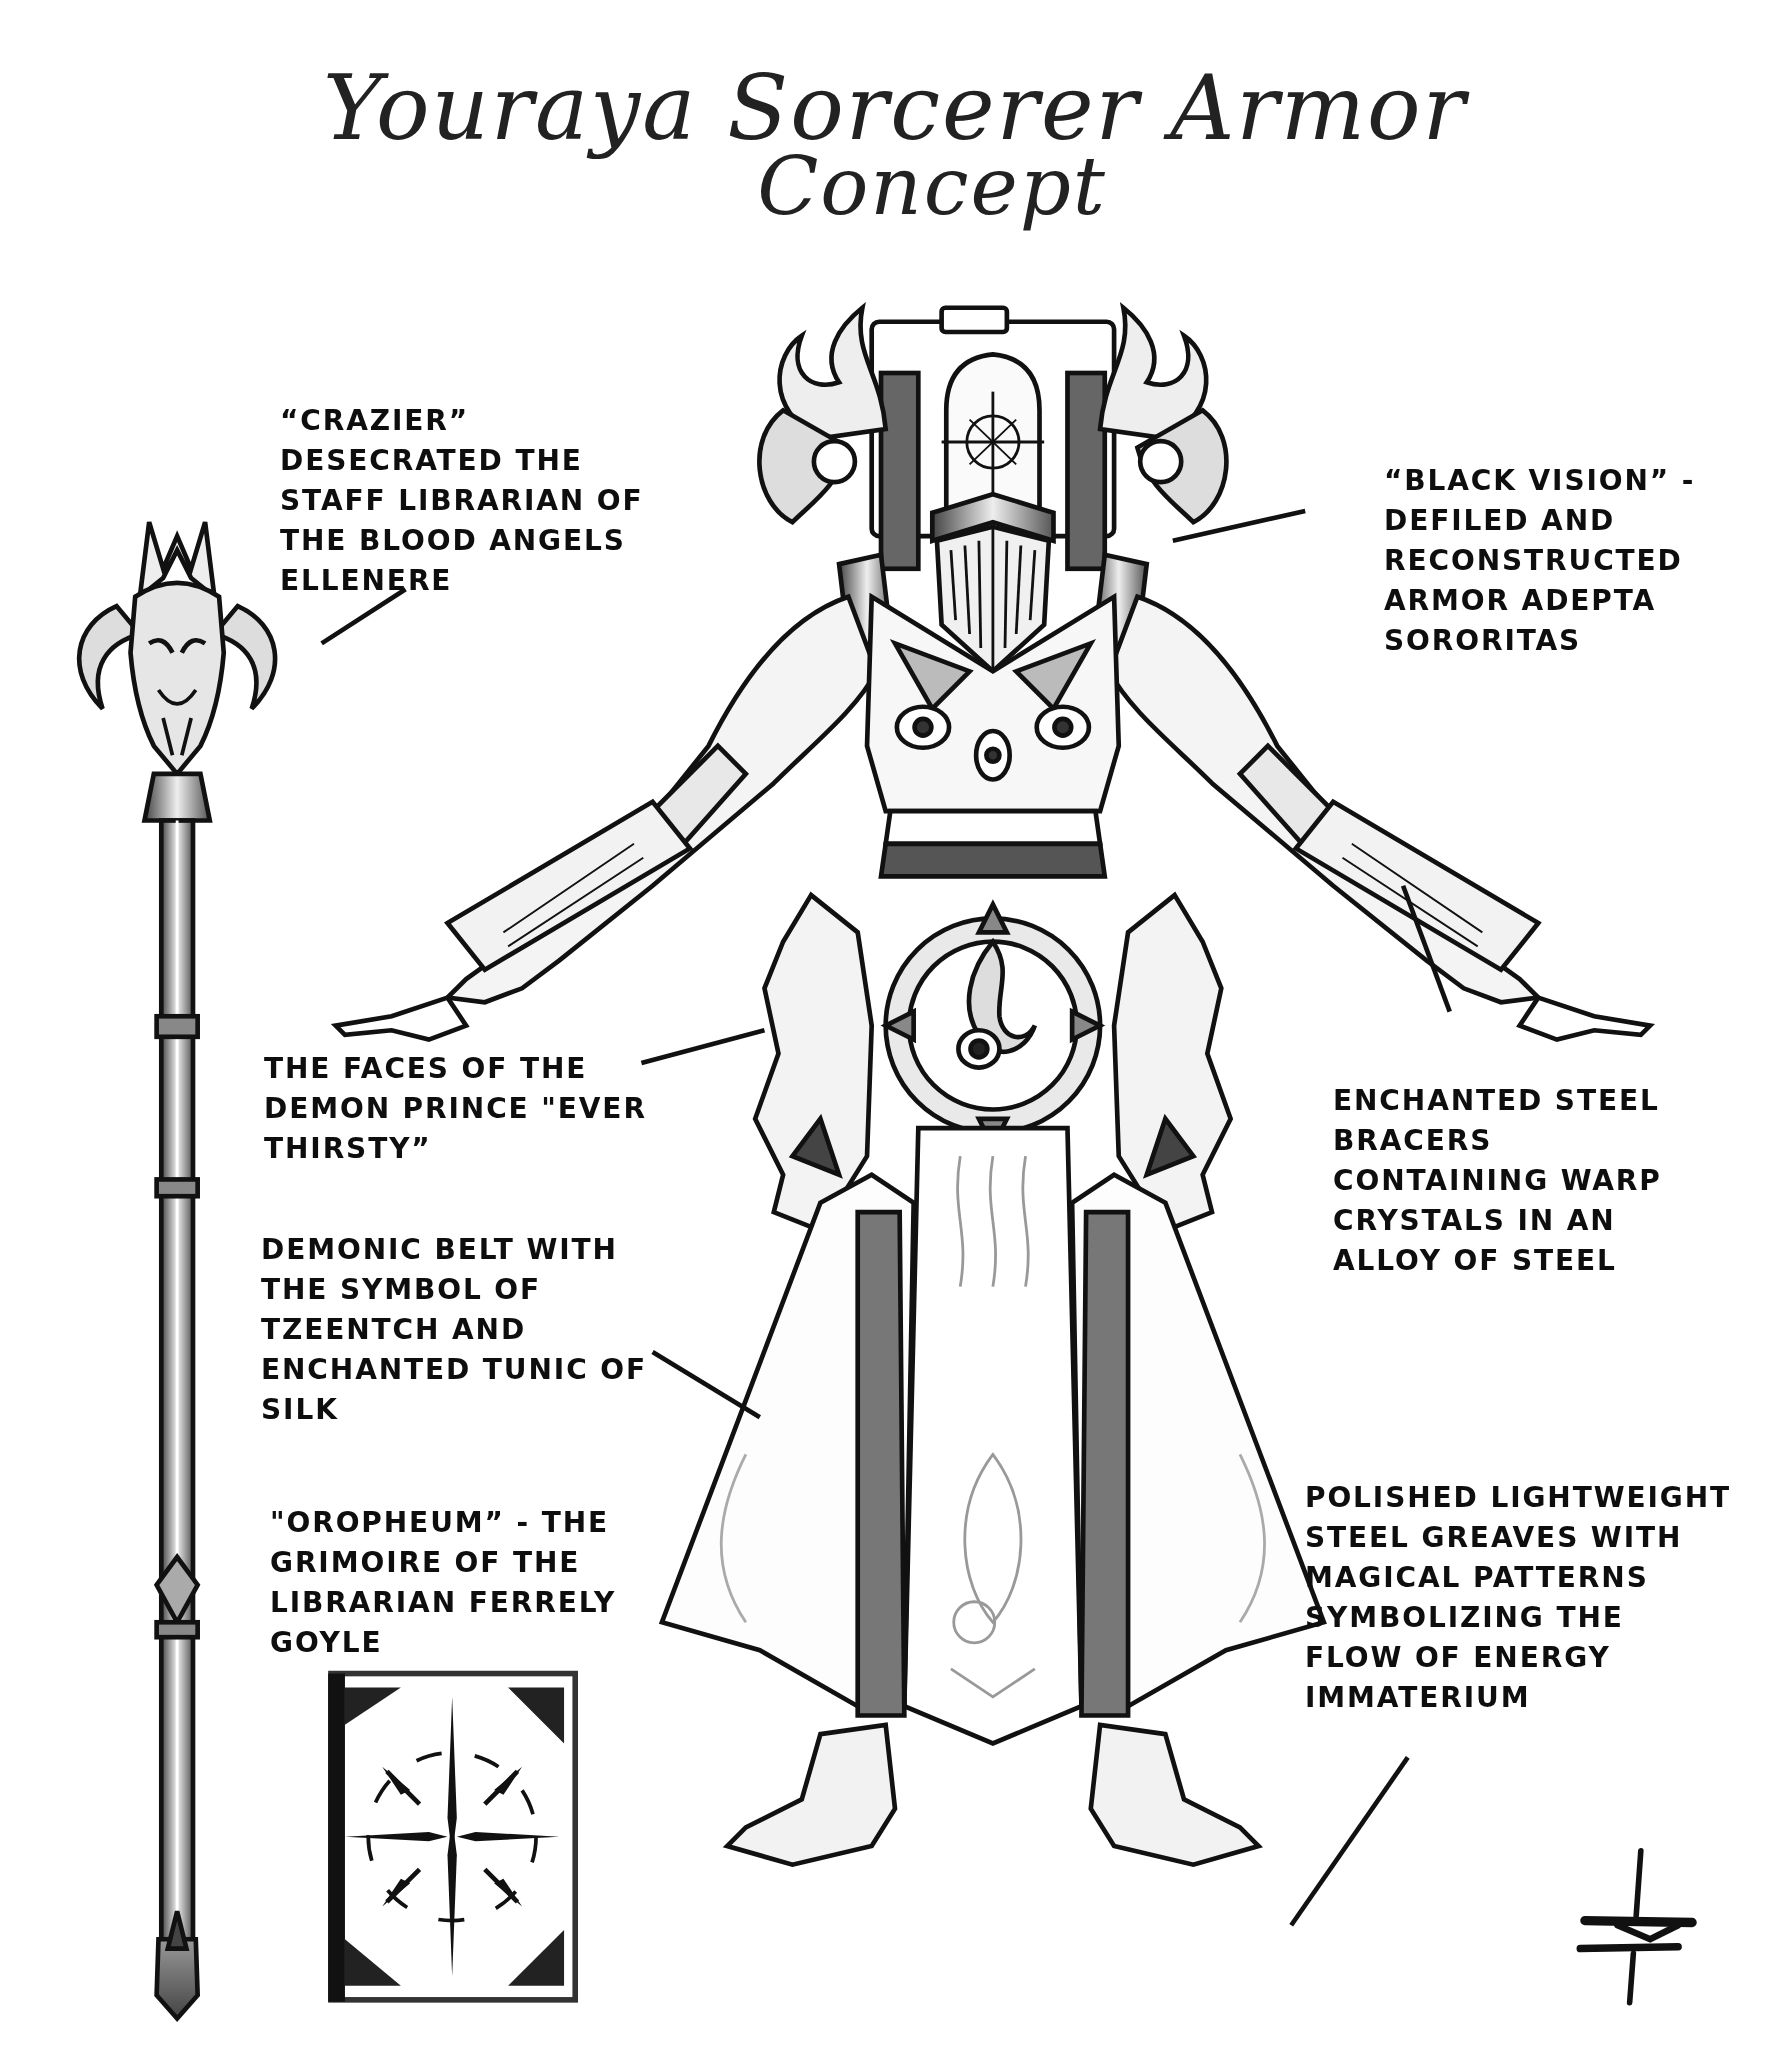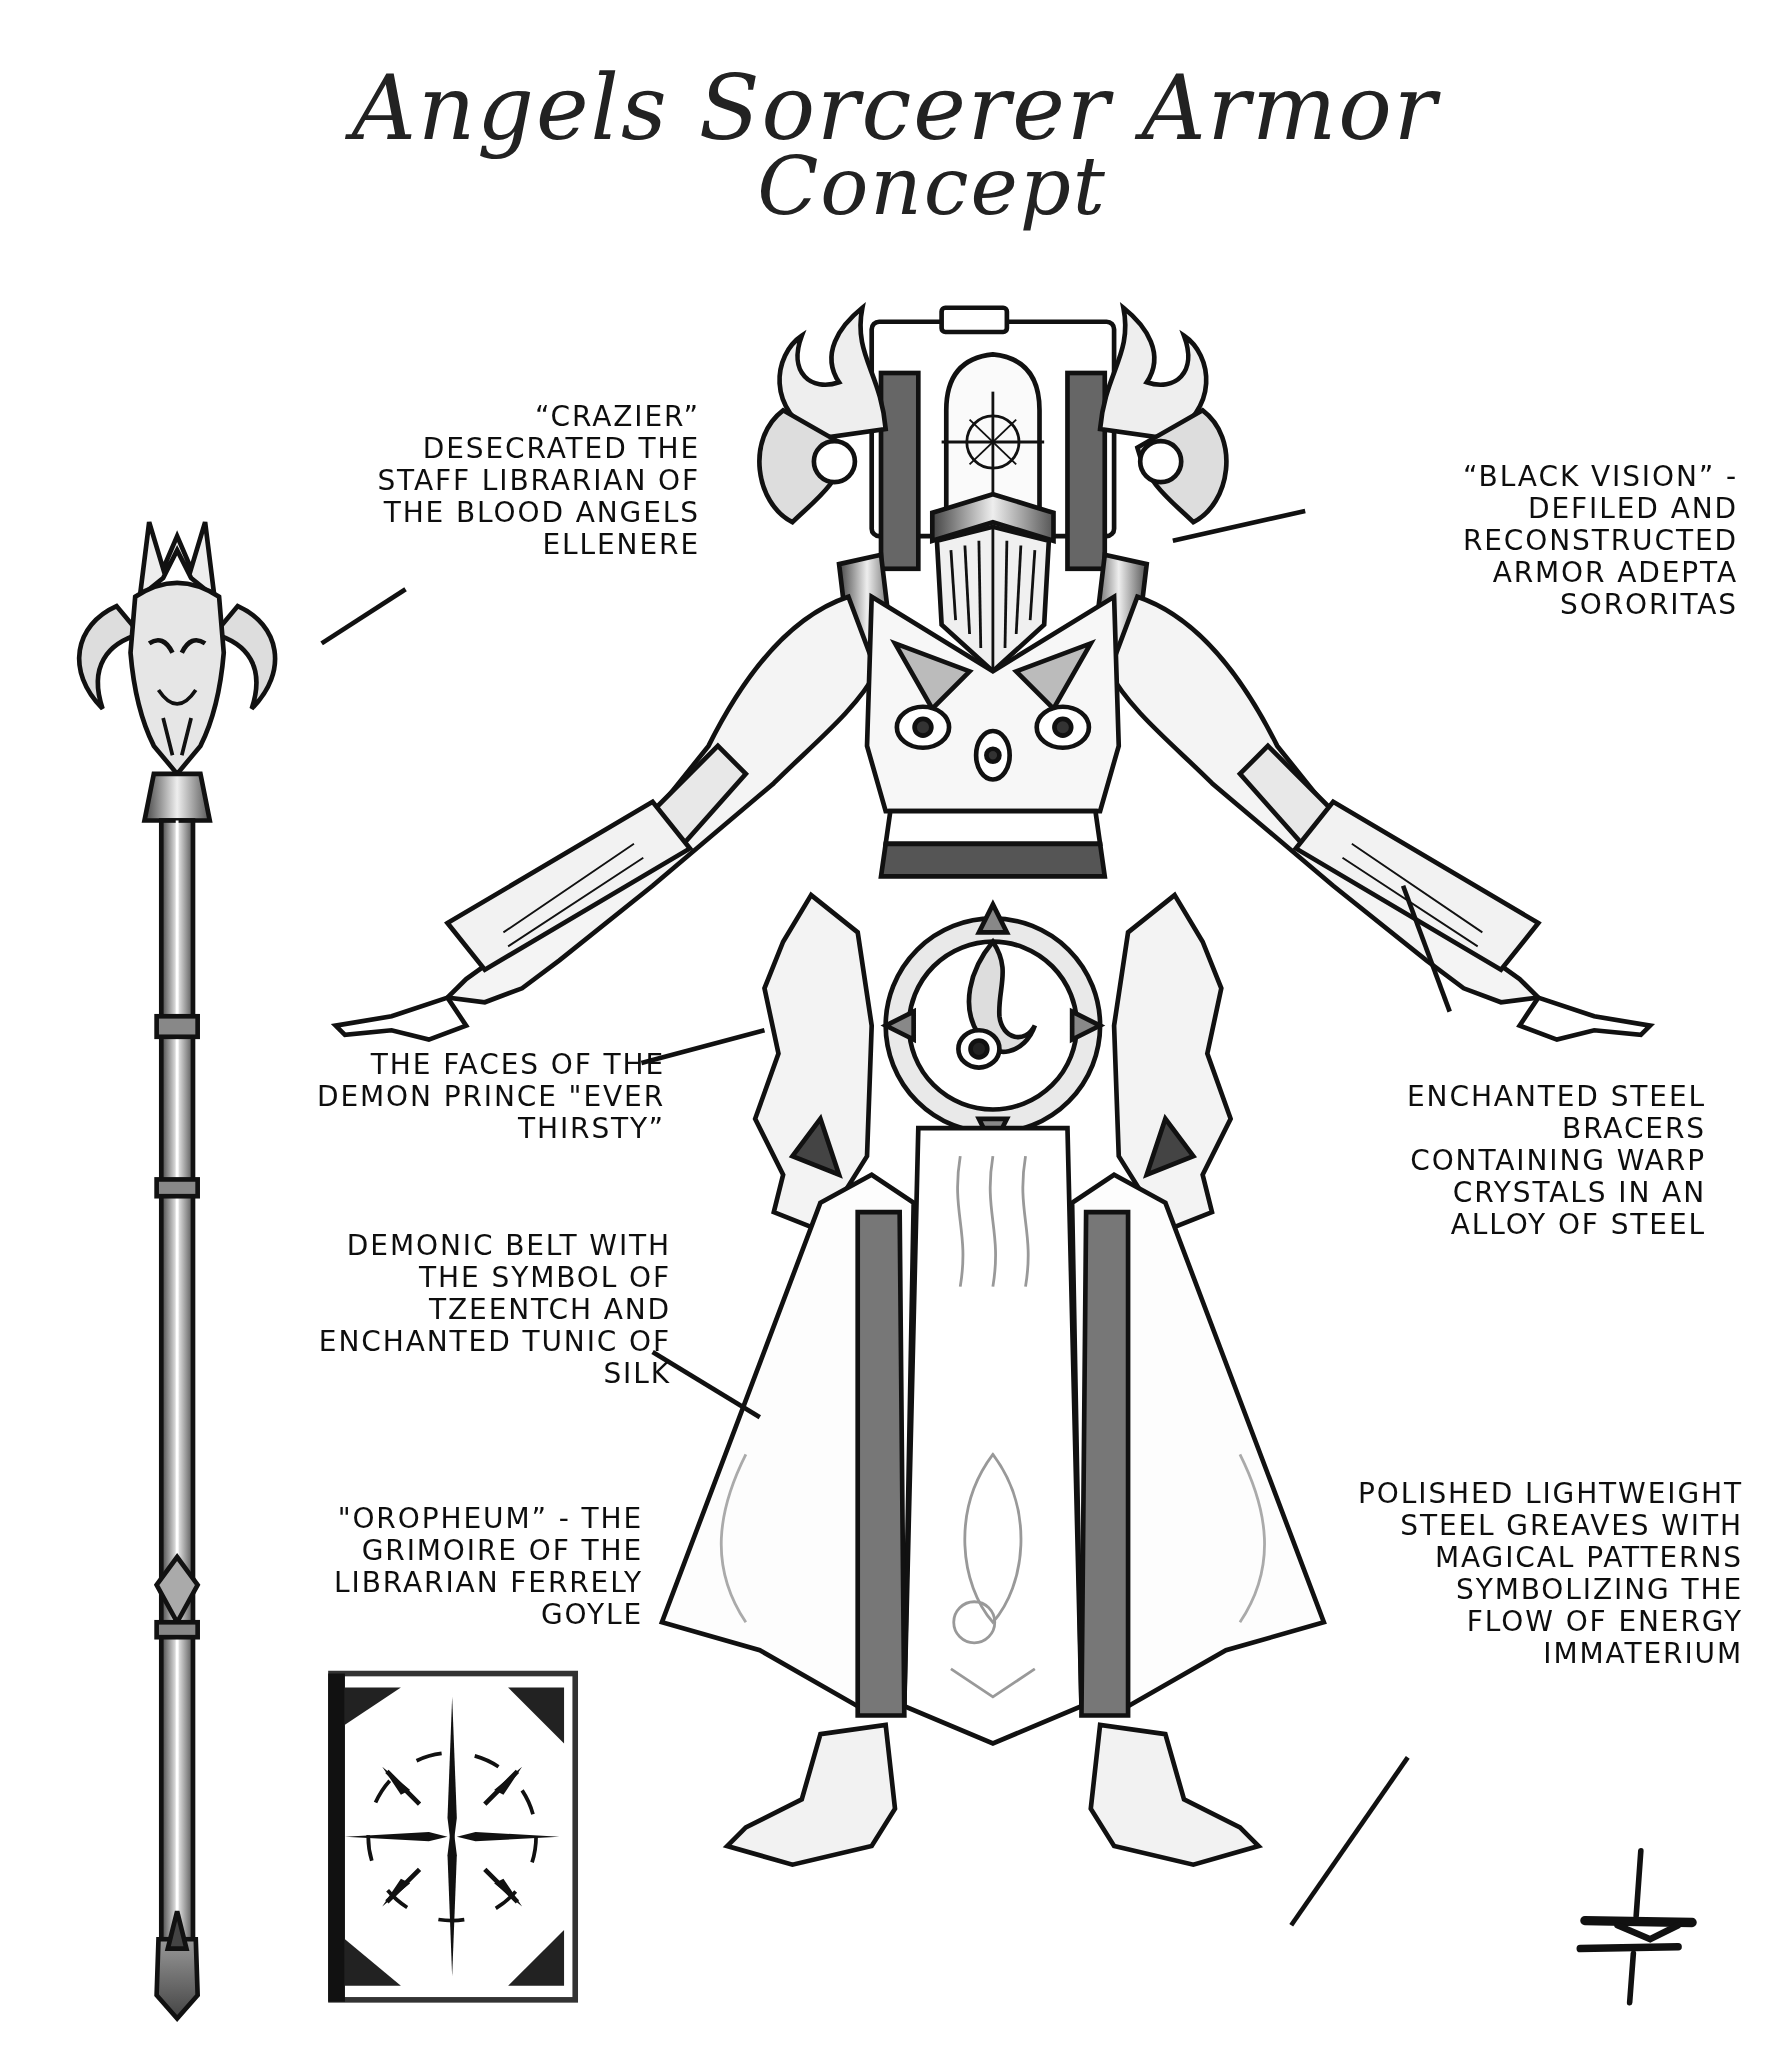--- a/index.html
+++ b/index.html
@@ -3,29 +3,29 @@
   <meta charset="utf-8">
   <style>
     html, body { margin:0; padding:0; background:#ffffff; }
     body { width:1790px; height:2054px; position:relative; overflow:hidden;
            font-family:"DejaVu Sans", sans-serif; color:#111; }
     .title { position:absolute; left:0; width:1790px; text-align:center;
              font-family:"DejaVu Serif", serif; font-style:italic; color:#222;
              font-weight:normal; letter-spacing:1.9px; }
     .title.l1 { top:56px; font-size:89px; }
     .title.l2 { top:140px; font-size:80px; left:37px; }
-    .callout { position:absolute; text-align:right; text-transform:uppercase;
-               font-family:"DejaVu Sans", sans-serif; font-size:28px; line-height:32px;
-               letter-spacing:1.9px; color:#0e0e0e; white-space:pre-line; }
+    .callout { position:absolute; text-align:left; text-transform:uppercase;
+               font-family:"DejaVu Sans", sans-serif; font-size:28px; line-height:40px;
+               letter-spacing:1.9px; color:#0e0e0e; white-space:pre-line;font-weight:bold; }
     svg.art { position:absolute; left:0; top:0; }
   </style>
 </head>
 <body>
 
-<div class="title l1">Angels Sorcerer Armor</div>
+<div class="title l1">Youraya Sorcerer Armor</div>
 <div class="title l2">Concept</div>
 
 <svg class="art" width="1790" height="2054" viewBox="0 0 1920 2203">
   <defs>
     <linearGradient id="metal" x1="0" x2="1">
       <stop offset="0" stop-color="#444"></stop>
       <stop offset="0.5" stop-color="#eee"></stop>
       <stop offset="1" stop-color="#555"></stop>
     </linearGradient>
     <linearGradient id="shadeV" x1="0" y1="0" x2="0" y2="1">

